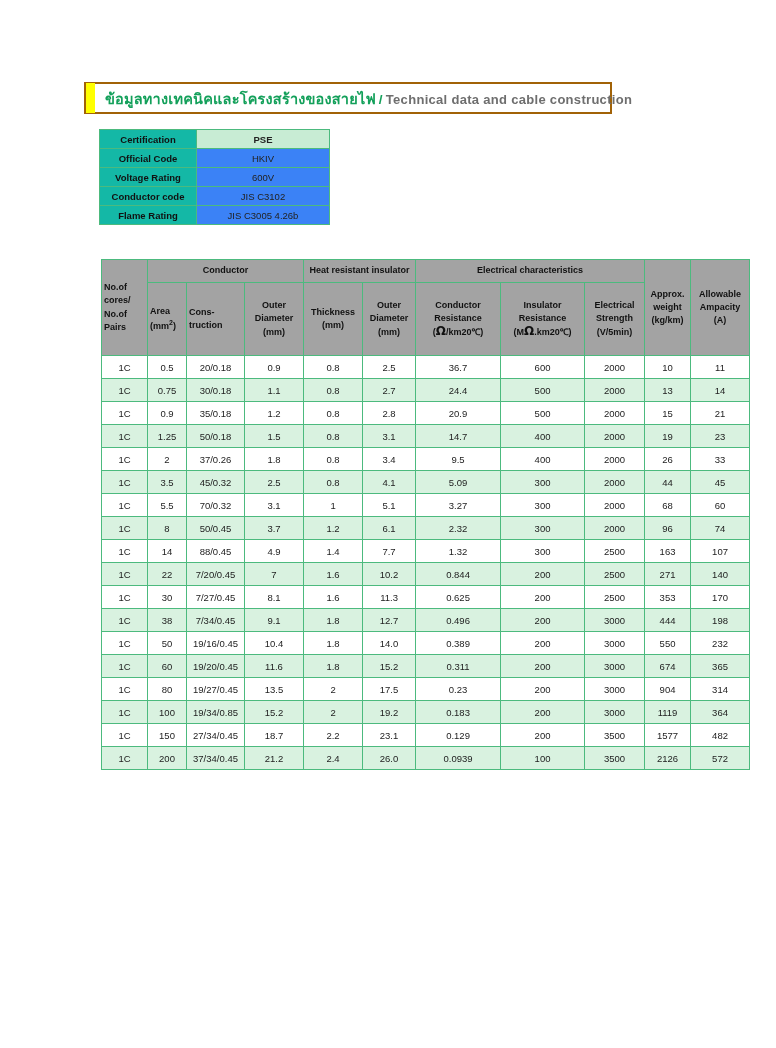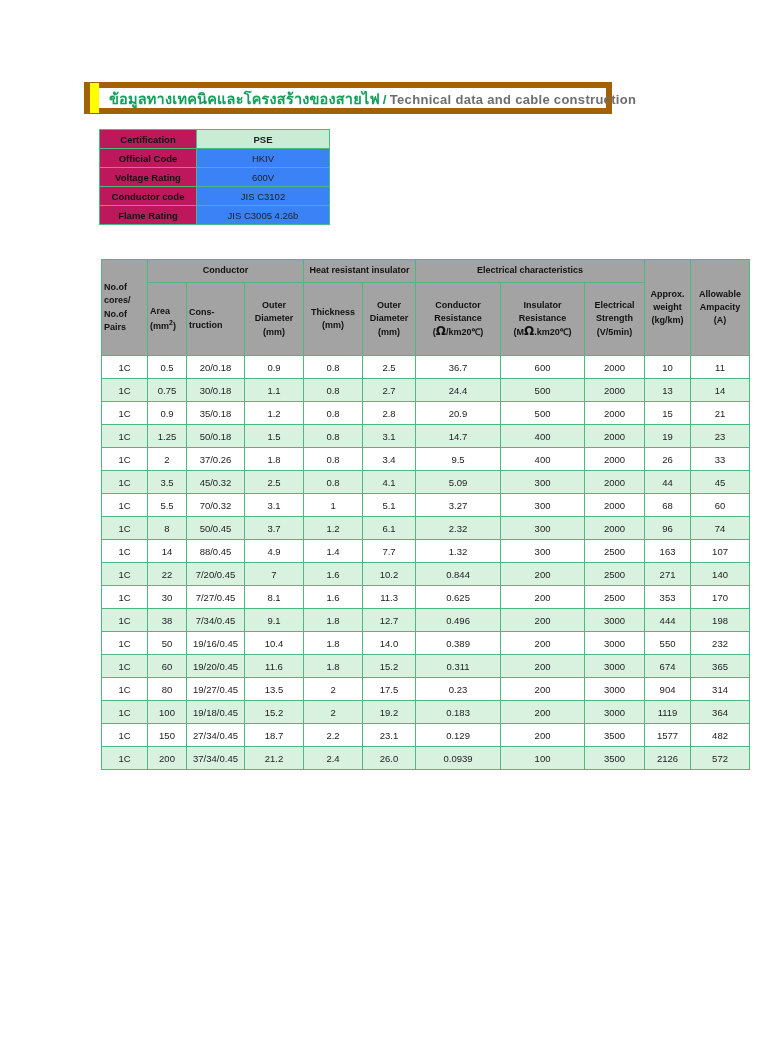--- a/index.html
+++ b/index.html
@@ -15,21 +15,21 @@
     overflow: hidden;
   }
 
   
   #title-banner {
     position: absolute;
     left: 84px;
     top: 82px;
     width: 528px;
     height: 32px;
-    border: 6px solid #a16207;
+    border: 2px solid #a16207;
     background: #ffffff;
     box-sizing: border-box;
     display: flex;
     align-items: center;
   }
   #title-accent {
     width: 9px;
     height: 30px;
     background: #ffff00;
     flex: 0 0 auto;
@@ -71,21 +71,21 @@
     height: 18px;
     padding: 0 4px;
     background: #3b82f6;
     text-align: center;
     vertical-align: middle;
     font-weight: bold;
     white-space: nowrap;
   }
   #spec-table td.key {
     width: 88px;
-    background: #be185d;
+    background: #14b8a6;
     color: #111;
   }
   #spec-table td.val {
     width: 124px;
     color: #222;
     font-weight: normal;
     margin-top: 12px;
   }
   #spec-table td.val.hl {
     background: #c8ecd4;
@@ -458,21 +458,21 @@
         <td>17.5</td>
         <td>0.23</td>
         <td>200</td>
         <td>3000</td>
         <td>904</td>
         <td>314</td>
       </tr>
       <tr class="alt">
         <td>1C</td>
         <td>100</td>
-        <td>19/18/0.45</td>
+        <td>19/34/0.85</td>
         <td>15.2</td>
         <td>2</td>
         <td>19.2</td>
         <td>0.183</td>
         <td>200</td>
         <td>3000</td>
         <td>1119</td>
         <td>364</td>
       </tr>
       <tr>

